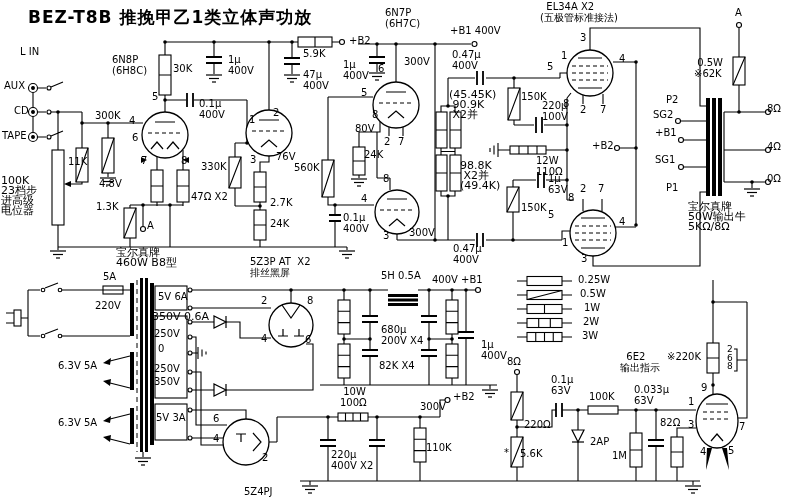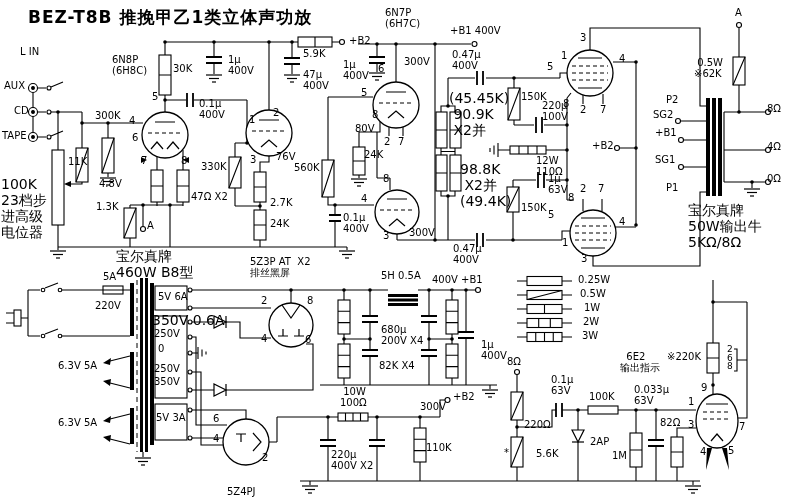--- a/index.html
+++ b/index.html
@@ -1,20 +1,20 @@
 <!DOCTYPE html>
 <html><head>
 <meta charset="utf-8">
 <style>
   html,body{margin:0;padding:0;background:#fff}
   .wrap{position:relative;width:787px;height:500px;background:#fff;overflow:hidden;
         font-family:"DejaVu Sans","Liberation Sans",sans-serif;color:#000}
   svg{position:absolute;left:0;top:0}
   .lb{position:absolute;font-size:10px;line-height:10.5px;white-space:pre;z-index:3}
-  .sm{font-size:14px;line-height:16px}
+  .sm{font-size:11px;line-height:10px}
   .ttl{font-size:17px;font-weight:bold;letter-spacing:1px;line-height:20px}
   .tight{line-height:8.5px;font-size:9px}
 </style>
 </head>
 <body>
 
 <div class="wrap">
 
 <svg width="787" height="500" viewBox="0 0 787 500">
   <defs>
@@ -387,20 +387,22 @@
 <span class="lb" style="left:343px;top:213px">0.1μ
 400V</span>
 <span class="lb" style="left:383px;top:231px">3</span>
 <span class="lb" style="left:409px;top:228px">300V</span>
 <span class="lb sm" style="left:460px;top:161px">98.8K
  X2并
 (49.4K)</span>
 <span class="lb" style="left:453px;top:244px">0.47μ
 400V</span>
 
+<span class="lb" style="left:540px;top:2px">  EL34A X2
+(五极管标准接法)</span>
 <span class="lb" style="left:580px;top:33px">3</span>
 <span class="lb" style="left:561px;top:51px">1</span>
 <span class="lb" style="left:547px;top:62px">5</span>
 <span class="lb" style="left:619px;top:54px">4</span>
 <span class="lb" style="left:521px;top:92px">150K</span>
 <span class="lb" style="left:542px;top:101px">220μ
 100V</span>
 <span class="lb" style="left:563px;top:99px">8</span>
 <span class="lb" style="left:580px;top:105px">2</span>
 <span class="lb" style="left:600px;top:105px">7</span>
@@ -459,35 +461,35 @@
 <span class="lb" style="left:432px;top:275px">400V +B1</span>
 <span class="lb" style="left:481px;top:340px">1μ
 400V</span>
 <span class="lb" style="left:340px;top:387px"> 10W
 100Ω</span>
 <span class="lb" style="left:453px;top:392px">+B2</span>
 <span class="lb" style="left:420px;top:402px">300V</span>
 <span class="lb" style="left:426px;top:443px">110K</span>
 <span class="lb" style="left:331px;top:450px">220μ
 400V X2</span>
-<span class="lb" style="left:227px;top:487px">5Z4PJ</span>
+<span class="lb" style="left:244px;top:487px">5Z4PJ</span>
 <span class="lb" style="left:213px;top:414px">6</span>
 <span class="lb" style="left:213px;top:434px">4</span>
 <span class="lb" style="left:262px;top:453px">2</span>
 
 <span class="lb" style="left:578px;top:275px">0.25W</span>
 <span class="lb" style="left:580px;top:289px">0.5W</span>
 <span class="lb" style="left:584px;top:303px">1W</span>
 <span class="lb" style="left:583px;top:317px">2W</span>
 <span class="lb" style="left:582px;top:331px">3W</span>
 
 <span class="lb" style="left:507px;top:357px">8Ω</span>
 <span class="lb" style="left:524px;top:420px">220Ω</span>
 <span class="lb" style="left:504px;top:448px">*</span>
-<span class="lb" style="left:536px;top:449px">5.6K</span>
+<span class="lb" style="left:520px;top:449px">5.6K</span>
 <span class="lb" style="left:551px;top:375px">0.1μ
 63V</span>
 <span class="lb" style="left:589px;top:392px">100K</span>
 <span class="lb" style="left:590px;top:437px">2AP</span>
 <span class="lb" style="left:612px;top:451px">1M</span>
 <span class="lb" style="left:620px;top:352px">  6E2
 输出指示</span>
 <span class="lb" style="left:667px;top:352px">※220K</span>
 <span class="lb" style="left:634px;top:385px">0.033μ
 63V</span>

